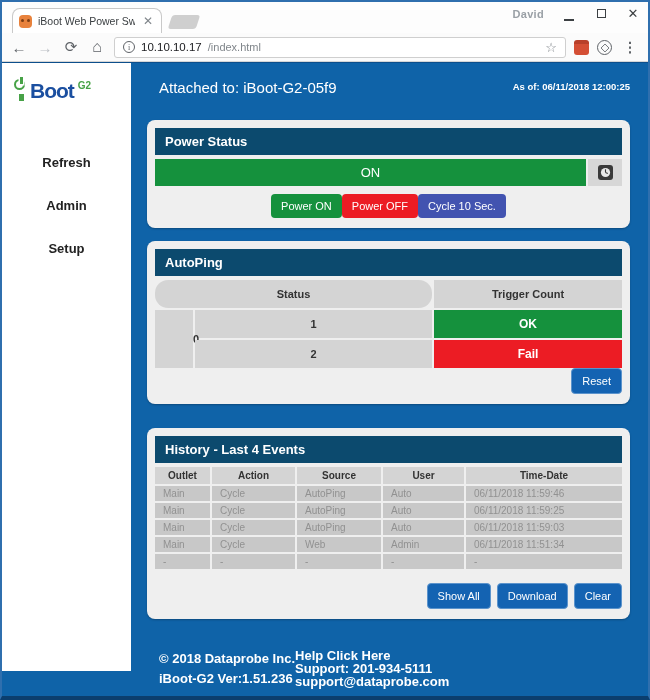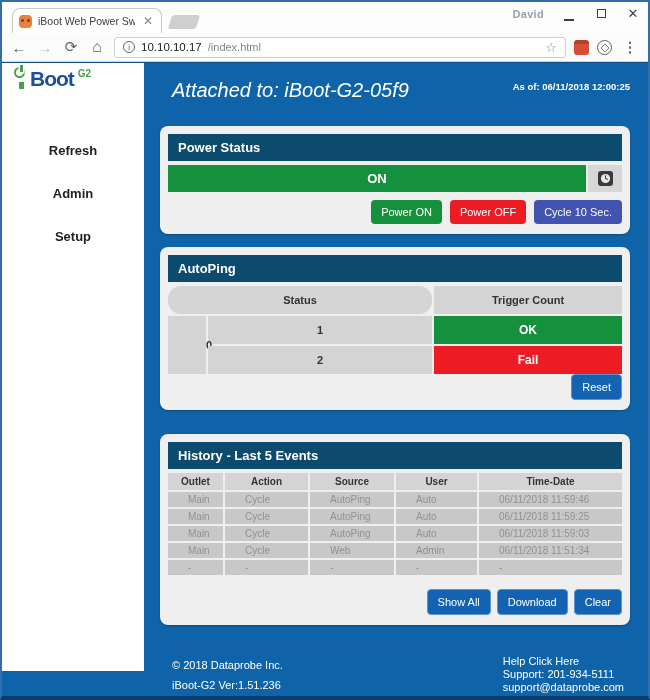--- a/index.html
+++ b/index.html
@@ -40,51 +40,51 @@
   .url-path{ font-size:11px; color:#80868b; flex:1; }
   .star-ic{ color:#80868b; font-size:13px; }
   .ext-ic{ width:15px; height:15px; background:#d44f35; border-radius:3px; border-top:4px solid #b8402a; }
   .shield-ic{ width:15px; height:15px; border:1.5px solid #5f6368; border-radius:50%; position:relative; }
   .shield-ic::before{ content:""; position:absolute; left:3px; top:3px; width:6px; height:6px;
     border:1.5px solid #5f6368; transform:rotate(45deg) scale(.8); }
   .menu-ic{ color:#5f6368; font-size:14px; font-weight:bold; padding:0 3px; }
 
   
   .page{ display:flex; height:640px; border-top:1px solid #0d4f8c; background:#0f63a8; }
-  .sidebar{ width:142px; height:608px; background:#fff; flex-shrink:0; padding-top:4px; }
+  .sidebar{ width:129px; height:608px; background:#fff; flex-shrink:0; padding-top:16px; }
   .logo{ display:flex; align-items:flex-start; padding-left:12px; }
   .power-glyph{ display:inline-block; position:relative; width:15px; height:22px; margin-right:1px;}
   .power-glyph .ring{ position:absolute; top:0; left:0; width:11px; height:11px;
     border:2.5px solid #47a247; border-radius:50%; }
   .power-glyph .tick{ position:absolute; top:-2px; left:6px; width:3px; height:7px; background:#47a247;
     box-shadow:0 0 0 1.5px #fff; }
   .power-glyph .stem{ position:absolute; top:15px; left:5px; width:5px; height:7px; background:#47a247; }
   .logo-boot{ font-size:21px; font-weight:bold; color:#1b4fa0; letter-spacing:-1px; }
   .logo-badge{ font-size:10px; font-weight:bold; color:#47a247; margin-left:4px; margin-top:1px; }
   .side-nav{ margin-top:52px; text-align:center; }
   .side-link{ display:block; font-size:13px; color:#222; margin-bottom:28px; cursor:pointer; text-decoration:none;font-weight:bold; }
 
   .main{ flex:1; padding:16px 18px 0 16px; color:#fff; }
   .page-head{ display:flex; justify-content:space-between; align-items:flex-start; margin-bottom:24px; }
-  .attached{ font-size:20px; margin-left:12px;font-style:italic; }
+  .attached{ font-size:15px; margin-left:12px; }
   .asof{ font-size:9.5px; font-weight:bold; margin-top:2px; }
 
   .card{ background:#efefef; border-radius:8px; padding:8px 8px 10px 8px; color:#333;
     box-shadow:0 1px 2px rgba(0,0,0,.25); }
   .card-header{ background:#0c4a6e; color:#fff; font-weight:bold; font-size:13px; padding:6px 10px; }
 
   
   .card-power{ margin-bottom:13px; }
   .ps-row{ display:flex; gap:2px; margin:4px 0 8px; }
-  .ps-state{ flex:1; height:27px; background:#15913d; color:#fff; font-weight:bold; font-size:13px;
+  .ps-state{ flex:1; height:27px; background:#15913d; color:#fff; font-weight:normal; font-size:13px;
     display:flex; align-items:center; justify-content:center; }
   .ps-iconcell{ width:34px; background:#d7d7d7; display:flex; align-items:center; justify-content:center; }
   .clock-box{ width:15px; height:15px; background:#3a3a3a; border-radius:3px; display:flex;
     align-items:center; justify-content:center; }
-  .btn-row{ display:flex; justify-content:flex-end; gap:8px; }
+  .btn-row{ display:flex; justify-content:center; }
   .btn{ border:none; border-radius:4px; color:#fff; font-size:11px; padding:6px 10px;
     font-family:"Liberation Sans",sans-serif; cursor:pointer; }
   .btn-green{ background:#15913d; }
   .btn-red{ background:#ec1c24; }
   .btn-indigo{ background:#4253b0; }
   .btn-blue{ background:#1463b2; border:1px solid #5b93cc; }
 
   
   .card-autoping{ margin-bottom:24px; }
   .ap-grid{ display:grid; grid-template-columns:38px 1fr 188px; grid-auto-rows:28px; gap:2px; margin-top:4px; }
@@ -95,26 +95,26 @@
   .ap-ok{ background:#15913d; }
   .ap-fail{ background:#ec1c24; }
   .ap-trigger{ grid-row:2 / 4; justify-content:flex-start; padding-left:38px; font-weight:bold; }
   .ap-btnrow{ display:flex; justify-content:flex-end; }
 
   
   .hist-grid{ display:grid; grid-template-columns:55px 83px 84px 81px 1fr; gap:2px; margin-top:4px; }
   .h-cell{ background:#d4d4d4; font-size:10px; font-weight:bold; color:#333; display:flex;
     align-items:center; justify-content:center; height:17px; }
   .d-cell{ background:#c8c8c8; font-size:10px; color:#919191; display:flex; align-items:center;
-    padding-left:20px; height:15px; }
+    padding-left:8px; height:15px; }
   .hist-btnrow{ display:flex; justify-content:flex-end; gap:6px; margin-top:14px; }
 
   
-  .site-footer{ display:flex; justify-content:space-between; margin-top:30px; font-size:11px;
-    font-weight:normal; color:#fff; }
+  .site-footer{ display:flex; margin-top:30px; font-size:13px;
+    font-weight:bold; color:#fff; }
   .foot-left{ margin-left:12px; line-height:20px; }
   .foot-right{ margin-right:6px; line-height:13px; text-align:left; }
 </style>
 </head>
 <body>
 
 <div class="screenshot">
 
   <div class="chrome">
     <div class="titlebar">
@@ -205,21 +205,21 @@
           <div class="ap-cell ap-trigger">0</div>
           <div class="ap-cell">2</div>
           <div class="ap-bar ap-fail">Fail</div>
         </div>
         <div class="ap-btnrow">
           <button class="btn btn-blue">Reset</button>
         </div>
       </div>
 
       <div class="card">
-        <div class="card-header">History - Last 5 Events</div>
+        <div class="card-header">History - Last 4 Events</div>
         <div class="hist-grid">
           <div class="h-cell">Outlet</div>
           <div class="h-cell">Action</div>
           <div class="h-cell">Source</div>
           <div class="h-cell">User</div>
           <div class="h-cell">Time-Date</div>
 
           <div class="d-cell">Main</div>
           <div class="d-cell">Cycle</div>
           <div class="d-cell">AutoPing</div>

